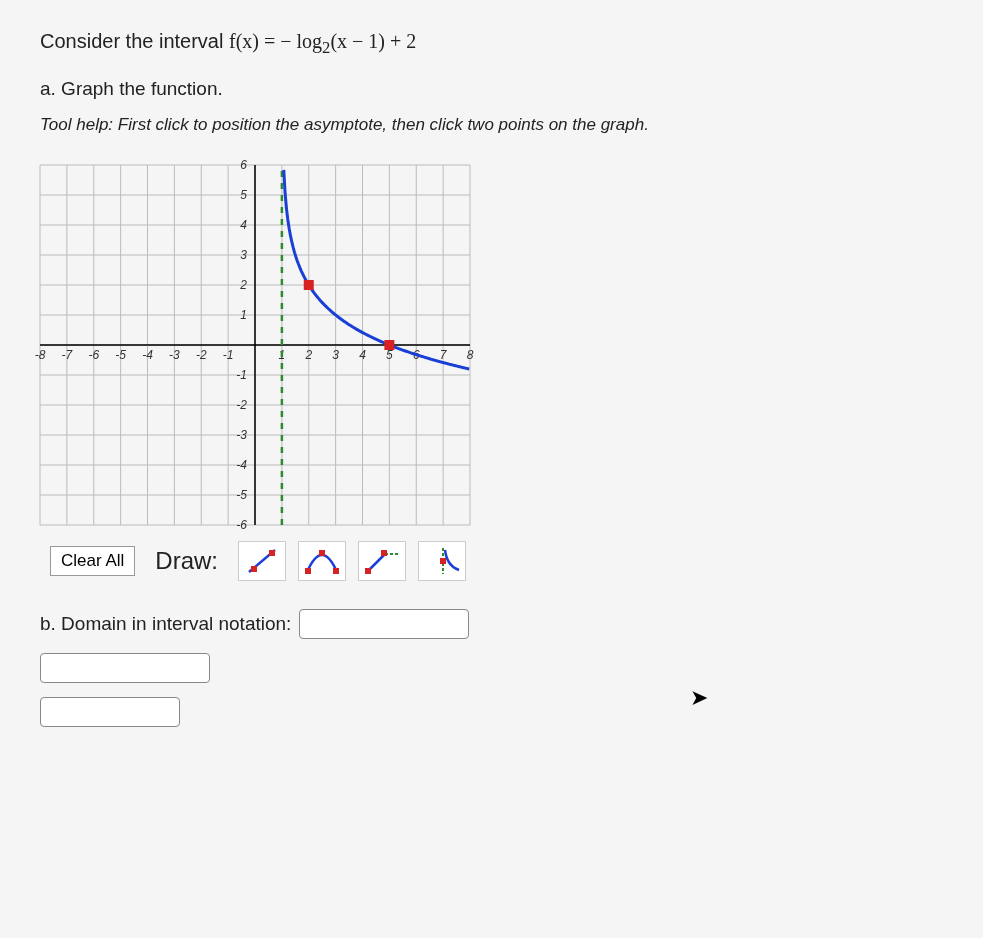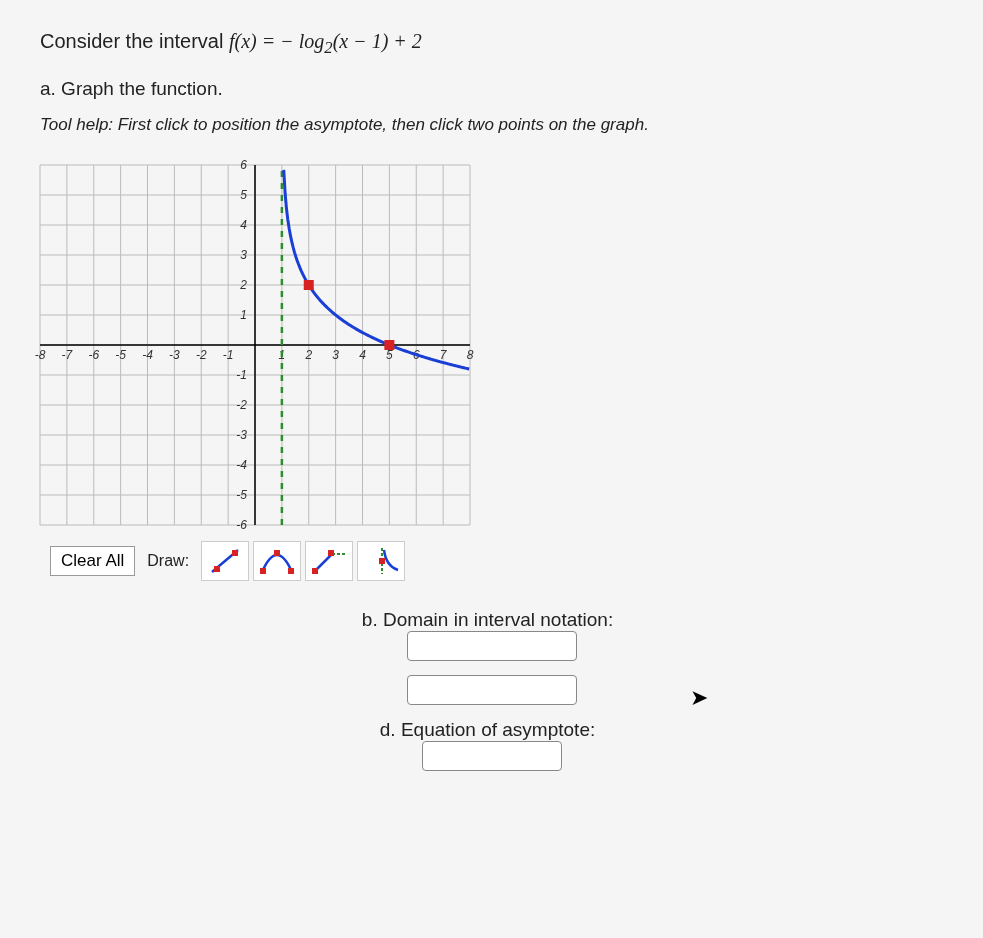--- a/index.html
+++ b/index.html
@@ -8,69 +8,68 @@
     background: #f5f5f5;
     padding: 30px 40px;
     width: 983px;
     height: 938px;
     color: #222;
   }
   .question-text {
     font-size: 20px;
     margin-bottom: 20px;
   }
-  .question-text .fx { font-family: "Times New Roman", serif; font-style: italic; }
+  .question-text .fx { font-family: "Times New Roman", serif; }
   .part-a-label { font-size: 19px; margin-bottom: 15px; }
   .tool-help {
     font-size: 17px;
     font-style: italic;
     margin-bottom: 20px;
   }
   .graph-wrap {
     width: 460px;
     height: 380px;
     position: relative;
     margin-bottom: 6px;
     margin-left: -20px;
   }
   .toolbar {
     display: flex;
     align-items: center;
-    gap: 4px;
+    gap: 12px;
     margin-left: 10px;
   }
   .btn {
     border: 1px solid #999;
     background: #fff;
     padding: 4px 10px;
     font-size: 17px;
     cursor: pointer;
     font-family: inherit;
   }
   .draw-label {
-    font-size: 16px;
+    font-size: 24px;
     padding: 4px 8px;
   }
   .draw-btn {
     width: 48px;
     height: 40px;
     border: 1px solid #ccc;
     background: #fff;
     display: flex;
     align-items: center;
     justify-content: center;
     cursor: pointer;
   }
   .sub-questions { margin-top: 28px; }
   .subq {
     display: flex;
     align-items: center;
     margin-bottom: 14px;
     font-size: 19px;
-    flex-direction: column;
   }
   .subq-label { margin-right: 8px; }
   .answer-box {
     border: 1px solid #888;
     border-radius: 4px;
     height: 30px;
     width: 170px;
     background: #fff;
     font-size: 16px;
     padding: 2px 6px;
@@ -200,18 +199,17 @@
 
 <div class="sub-questions">
   <div class="subq">
     <span class="subq-label">b. Domain in interval notation:</span>
     <input class="answer-box" type="text" value="" style="">
   </div>
   <div class="subq">
     <input class="answer-box" type="text" value="" style="">
   </div>
   <div class="subq">
-    <span class="subq-label">d. Equation of asymptote:</span>
     <input class="answer-box" type="text" style="width: 140px;" value="">
   </div>
 </div>
 
 <div class="cursor-arrow" style="left:690px; top:685px;">➤</div>
 
 </body></html>

